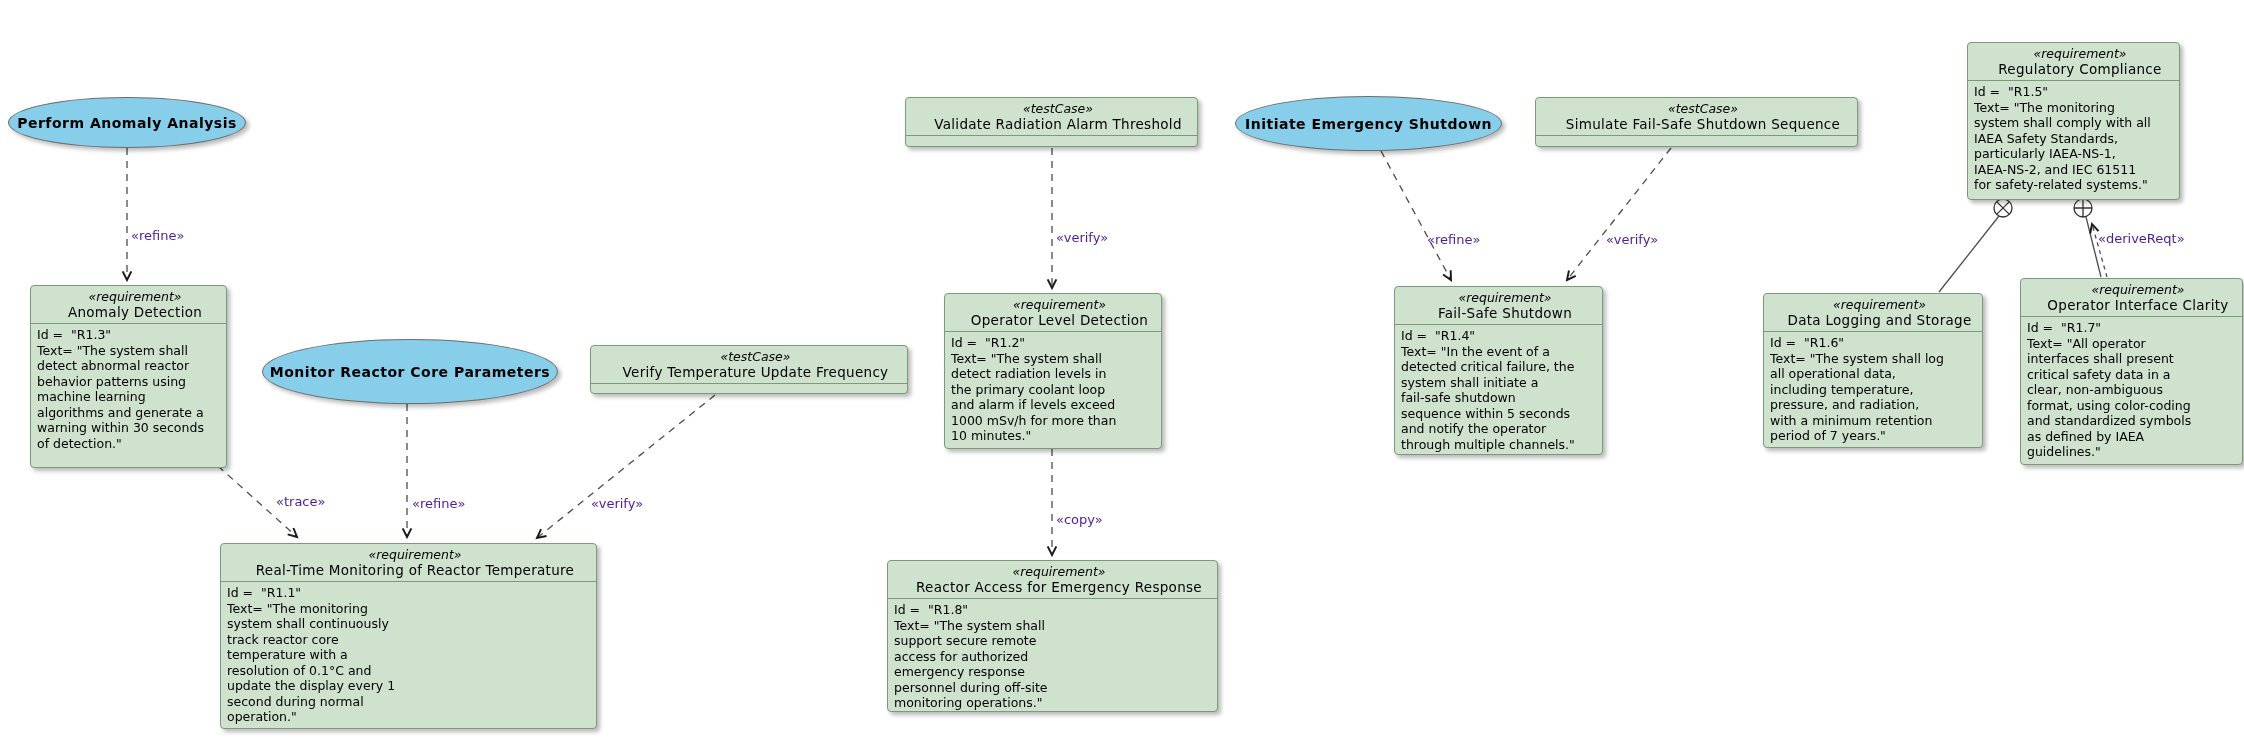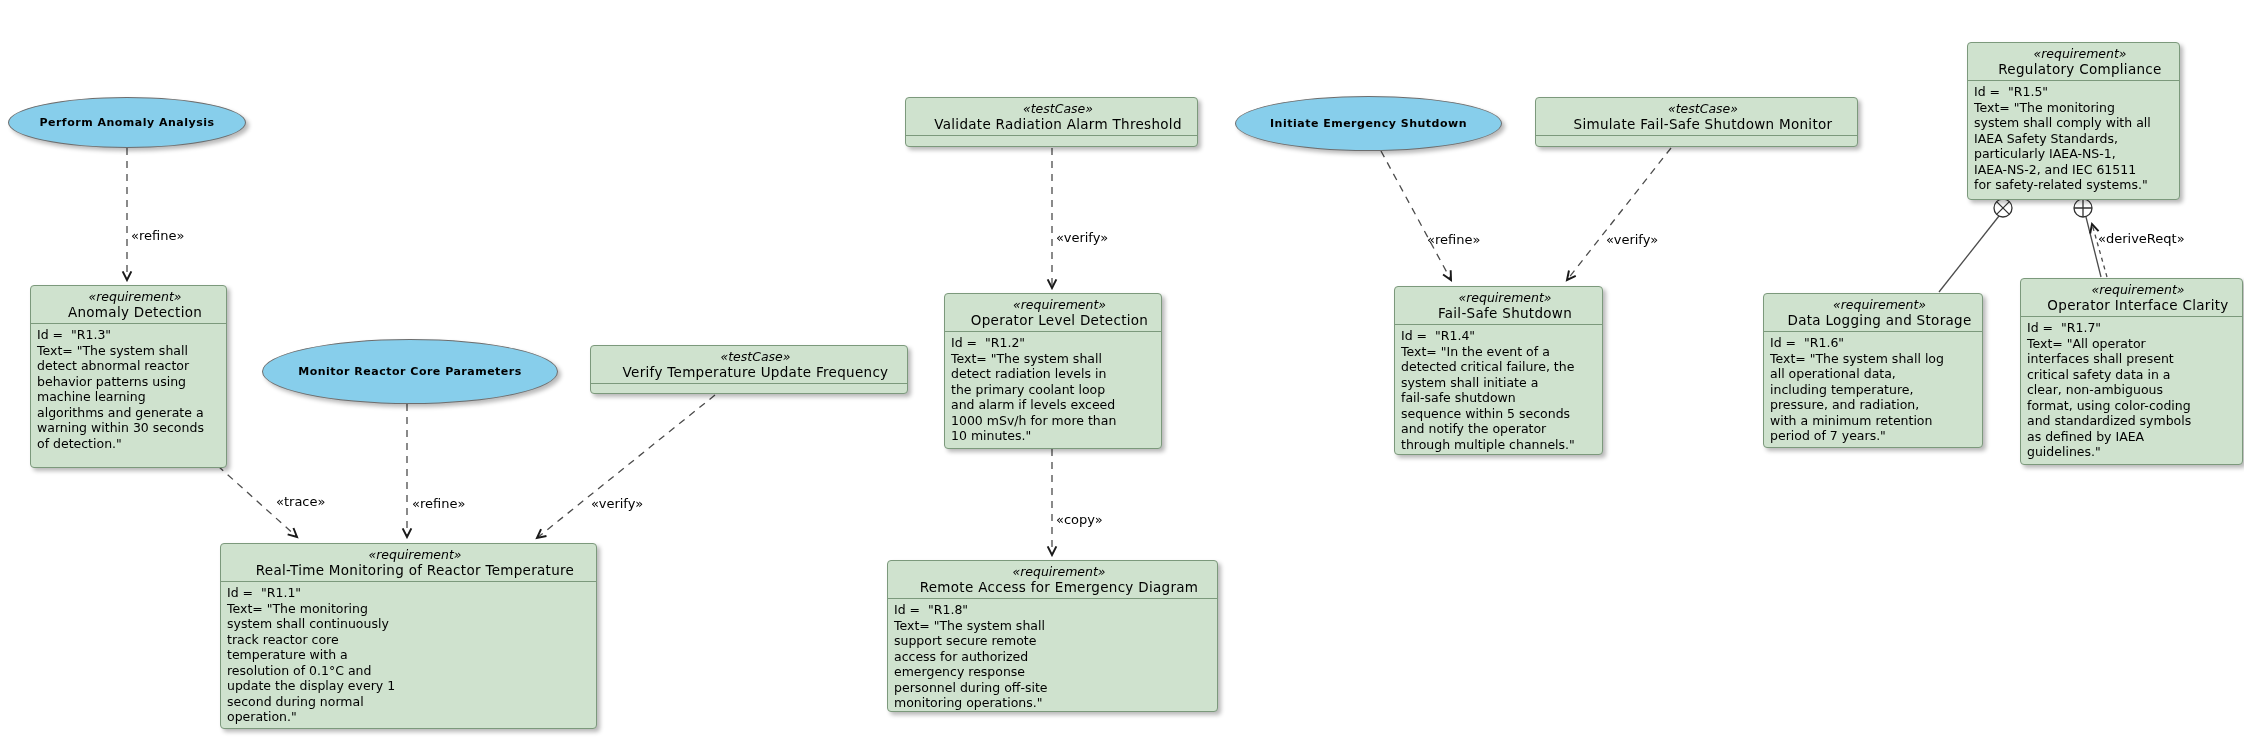--- a/index.html
+++ b/index.html
@@ -22,23 +22,23 @@
   .node-name{font-weight:normal;font-size:13.5px;line-height:17px;letter-spacing:0.3px;white-space:nowrap;}
   .node-body{
     border-top:1px solid #7c997c;padding:3px 6px 2px 6px;
     font-size:12.5px;line-height:15.5px;white-space:pre;text-align:left;
   }
   .tc .node-body{height:12px;padding:0;}
   .ellipse{
     background:#87ceeb;border:1.5px solid #6e6e6e;border-radius:50%;
     box-shadow:3px 3px 4px rgba(0,0,0,0.28);
     display:flex;align-items:center;justify-content:center;
-    font-weight:bold;font-size:11px;letter-spacing:0.5px;white-space:nowrap;
-  }
-  .edge-label{position:absolute;font-size:13px;color:#000000;white-space:nowrap;}
+    font-weight:bold;font-size:14px;letter-spacing:0.5px;white-space:nowrap;
+  }
+  .edge-label{position:absolute;font-size:13px;color:#4c1d95;white-space:nowrap;}
 </style>
 </head>
 <body>
 
 <div id="canvas">
 
 
   <svg class="edges">
     <defs>
       <marker id="arr" viewBox="0 0 12 12" refX="10" refY="6" markerWidth="13" markerHeight="13" orient="auto-start-reverse" markerUnits="userSpaceOnUse">
@@ -81,21 +81,21 @@
   <div class="node tc" style="left:905px;top:97px;width:293px;height:50px;">
     <div class="node-head">
       <div class="stereo">«testCase»</div>
       <div class="node-name">Validate Radiation Alarm Threshold</div>
     </div>
     <div class="node-body"></div>
   </div>
   <div class="node tc" style="left:1535px;top:97px;width:323px;height:50px;">
     <div class="node-head">
       <div class="stereo">«testCase»</div>
-      <div class="node-name">Simulate Fail-Safe Shutdown Monitor</div>
+      <div class="node-name">Simulate Fail-Safe Shutdown Sequence</div>
     </div>
     <div class="node-body"></div>
   </div>
   <div class="node tc" style="left:590px;top:345px;width:318px;height:49px;">
     <div class="node-head">
       <div class="stereo">«testCase»</div>
       <div class="node-name">Verify Temperature Update Frequency</div>
     </div>
     <div class="node-body"></div>
   </div>
@@ -141,21 +141,21 @@
 detect radiation levels in
 the primary coolant loop
 and alarm if levels exceed
 1000 mSv/h for more than
 10 minutes."</div>
   </div>
 
   <div class="node req" style="left:887px;top:560px;width:331px;height:152px;">
     <div class="node-head">
       <div class="stereo">«requirement»</div>
-      <div class="node-name">Remote Access for Emergency Diagram</div>
+      <div class="node-name">Reactor Access for Emergency Response</div>
     </div>
     <div class="node-body">Id =  "R1.8"
 Text= "The system shall
 support secure remote
 access for authorized
 emergency response
 personnel during off-site
 monitoring operations."</div>
   </div>
 

